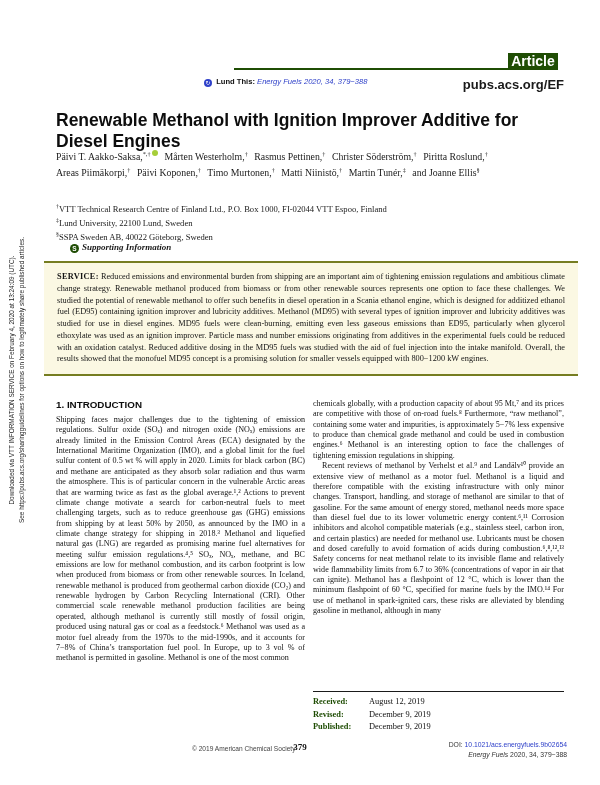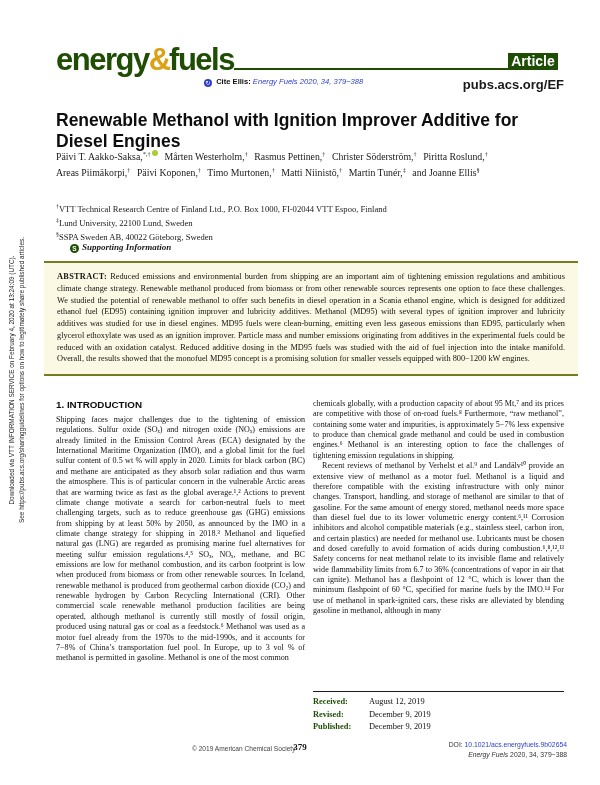--- a/index.html
+++ b/index.html
@@ -128,27 +128,26 @@
 </head>
 <body>
 
 <div class="page">
 
   <div class="vertical-note">
     <div>Downloaded via VTT INFORMATION SERVICE on February 4, 2020 at 13:24:09 (UTC).</div>
     <div>See https://pubs.acs.org/sharingguidelines for options on how to legitimately share published articles.</div>
   </div>
 
-  <div class="logo"><span>energy</span><span class="amp">&amp;</span><span>fuels</span></div>
   <div class="header-rule"></div>
   <div class="article-badge">Article</div>
   <a class="site-url">pubs.acs.org/EF</a>
   <div class="cite-line">
     <span class="cite-icon">↻</span>
-    <span class="cite-label">Cite Ellis:</span>
+    <span class="cite-label">Lund This:</span>
     <a class="cite-ref">Energy Fuels 2020, 34, 379−388</a>
   </div>
 
   <div class="title">Renewable Methanol with Ignition Improver Additive for Diesel Engines</div>
 
   <p class="authors">
     
   
       <span class="author"><span>Päivi T. Aakko-Saksa,</span><sup>*,†</sup><span class="orcid-icon"></span></span>
     
@@ -180,21 +179,21 @@
       <div class="affiliation"><sup>‡</sup><span>Lund University, 22100 Lund, Sweden</span></div>
 
       <div class="affiliation"><sup>§</sup><span>SSPA Sweden AB, 40022 Göteborg, Sweden</span></div>
     </div>
 
   <div class="supporting">
     <span class="si-icon">S</span><span>Supporting Information</span>
   </div>
 
   <div class="abstract-box">
-    <span class="abstract-label">ABSTRACT:</span>
+    <span class="abstract-label">SERVICE:</span>
     <span>Reduced emissions and environmental burden from shipping are an important aim of tightening emission regulations and ambitious climate change strategy. Renewable methanol produced from biomass or from other renewable sources represents one option to face these challenges. We studied the potential of renewable methanol to offer such benefits in diesel operation in a Scania ethanol engine, which is designed for additized ethanol fuel (ED95) containing ignition improver and lubricity additives. Methanol (MD95) with several types of ignition improver and lubricity additives was studied for use in diesel engines. MD95 fuels were clean-burning, emitting even less gaseous emissions than ED95, particularly when glycerol ethoxylate was used as an ignition improver. Particle mass and number emissions originating from additives in the experimental fuels could be reduced with an oxidation catalyst. Reduced additive dosing in the MD95 fuels was studied with the aid of fuel injection into the intake manifold. Overall, the results showed that the monofuel MD95 concept is a promising solution for smaller vessels equipped with 800−1200 kW engines.</span>
   </div>
 
   <div class="col col-left">
     <div class="section-heading">1. INTRODUCTION</div>
     <p class="body-p">Shipping faces major challenges due to the tightening of emission regulations. Sulfur oxide (SOₓ) and nitrogen oxide (NOₓ) emissions are already limited in the Emission Control Areas (ECA) designated by the International Maritime Organization (IMO), and a global limit for the fuel sulfur content of 0.5 wt % will apply in 2020. Limits for black carbon (BC) and methane are anticipated as they absorb solar radiation and thus warm the atmosphere. This is of particular concern in the vulnerable Arctic areas that are warming twice as fast as the global average.¹,² Actions to prevent climate change motivate a search for carbon-neutral fuels to meet challenging targets, such as to reduce greenhouse gas (GHG) emissions from shipping by at least 50% by 2050, as announced by the IMO in a climate change strategy for shipping in 2018.³ Methanol and liquefied natural gas (LNG) are regarded as promising marine fuel alternatives for meeting sulfur emission regulations.⁴,⁵ SOₓ, NOₓ, methane, and BC emissions are low for methanol combustion, and its carbon footprint is low when produced from biomass or from other renewable sources. In Iceland, renewable methanol is produced from geothermal carbon dioxide (CO₂) and renewable hydrogen by Carbon Recycling International (CRI). Other commercial scale renewable methanol production facilities are being operated, although methanol is currently still mostly of fossil origin, produced using natural gas or coal as a feedstock.⁶ Methanol was used as a motor fuel already from the 1970s to the mid-1990s, and it accounts for 7−8% of China’s transportation fuel pool. In Europe, up to 3 vol % of methanol is permitted in gasoline. Methanol is one of the most common</p>
   </div>
 
   <div class="col col-right">
     <p class="body-p">chemicals globally, with a production capacity of about 95 Mt,⁷ and its prices are competitive with those of on-road fuels.⁸ Furthermore, “raw methanol”, containing some water and impurities, is approximately 5−7% less expensive to produce than chemical grade methanol and could be used in combustion engines.⁶ Methanol is an interesting option to face the challenges of tightening emission regulations in shipping.</p>

